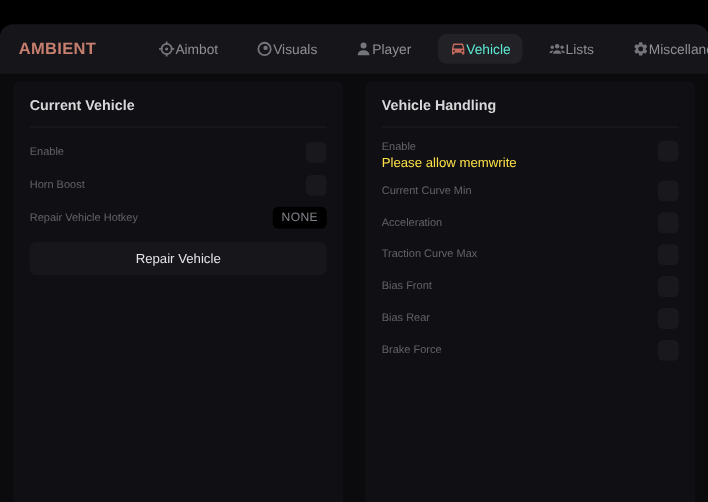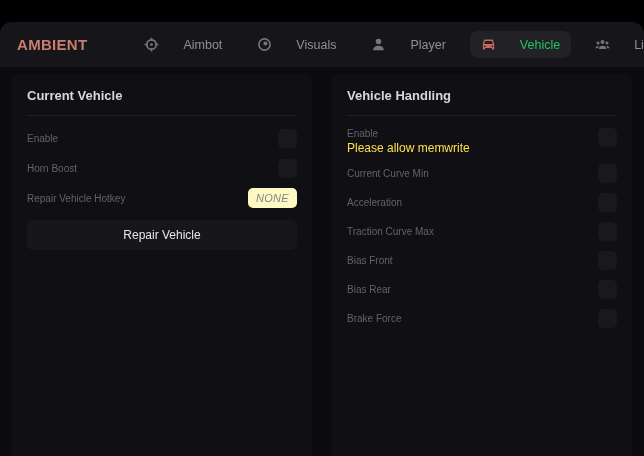--- a/index.html
+++ b/index.html
@@ -14,27 +14,27 @@
   .header{
     height:45px;background:#16161a;display:flex;align-items:center;
     padding:0 14px 0 17px;
   }
   .logo{
     color:#c77e6f;font-size:15px;font-weight:700;letter-spacing:.3px;
     margin-right:46px;white-space:nowrap;
   }
   .tabs{display:flex;align-items:center;gap:13px;}
   .tab{
-    display:flex;align-items:center;gap:24px;padding:6px 11px;
+    display:flex;align-items:center;gap:0;padding:6px 11px;
     border-radius:8px;cursor:pointer;color:#8f8f96;font-size:12.5px;
     white-space:nowrap;
   }
   .tab .ticon{width:15px;height:15px;display:block;}
   .tab .ticon svg{width:100%;height:100%;display:block;fill:#74747c;stroke:#74747c;}
-  .tab.active{background:#212126;color:#22c55e;}
+  .tab.active{background:#212126;color:#5eead4;}
   .tab.active .ticon svg{fill:#c4695c;stroke:#c4695c;}
 
   
   .content{
     display:flex;gap:20px;padding:7px 12px 9px;height:411px;
   }
   .panel{
     flex:1;background:#101014;border-radius:6px;padding:0 15px;
     overflow:hidden;
   }
@@ -52,22 +52,22 @@
   .row-label{color:#62626a;font-size:10px;}
   .row-sub{color:#fde047;font-size:12px;margin-top:2px;}
   .row.multiline{height:auto;align-items:flex-start;padding:5px 0 4px;}
   .labelcol{display:flex;flex-direction:column;}
 
   .checkbox{
     width:19px;height:19px;background:#18181d;border-radius:5px;
     flex:0 0 auto;cursor:pointer;
   }
   .hotkey-btn{
-    background:#fef9c3;color:#84848c;font-size:11px;border:none;
-    border-radius:5px;padding:4px 8px;cursor:pointer;letter-spacing:.3px;font-style:italic;
+    background:#000000;color:#84848c;font-size:11px;border:none;
+    border-radius:5px;padding:4px 8px;cursor:pointer;letter-spacing:.3px;
   }
   .wide-btn{
     width:100%;height:30px;background:#17171b;border:none;border-radius:6px;
     color:#e6e6e8;font-size:12px;margin-top:7px;cursor:pointer;
   }
 </style>
 </head>
 <body>
 
 <div class="window">

